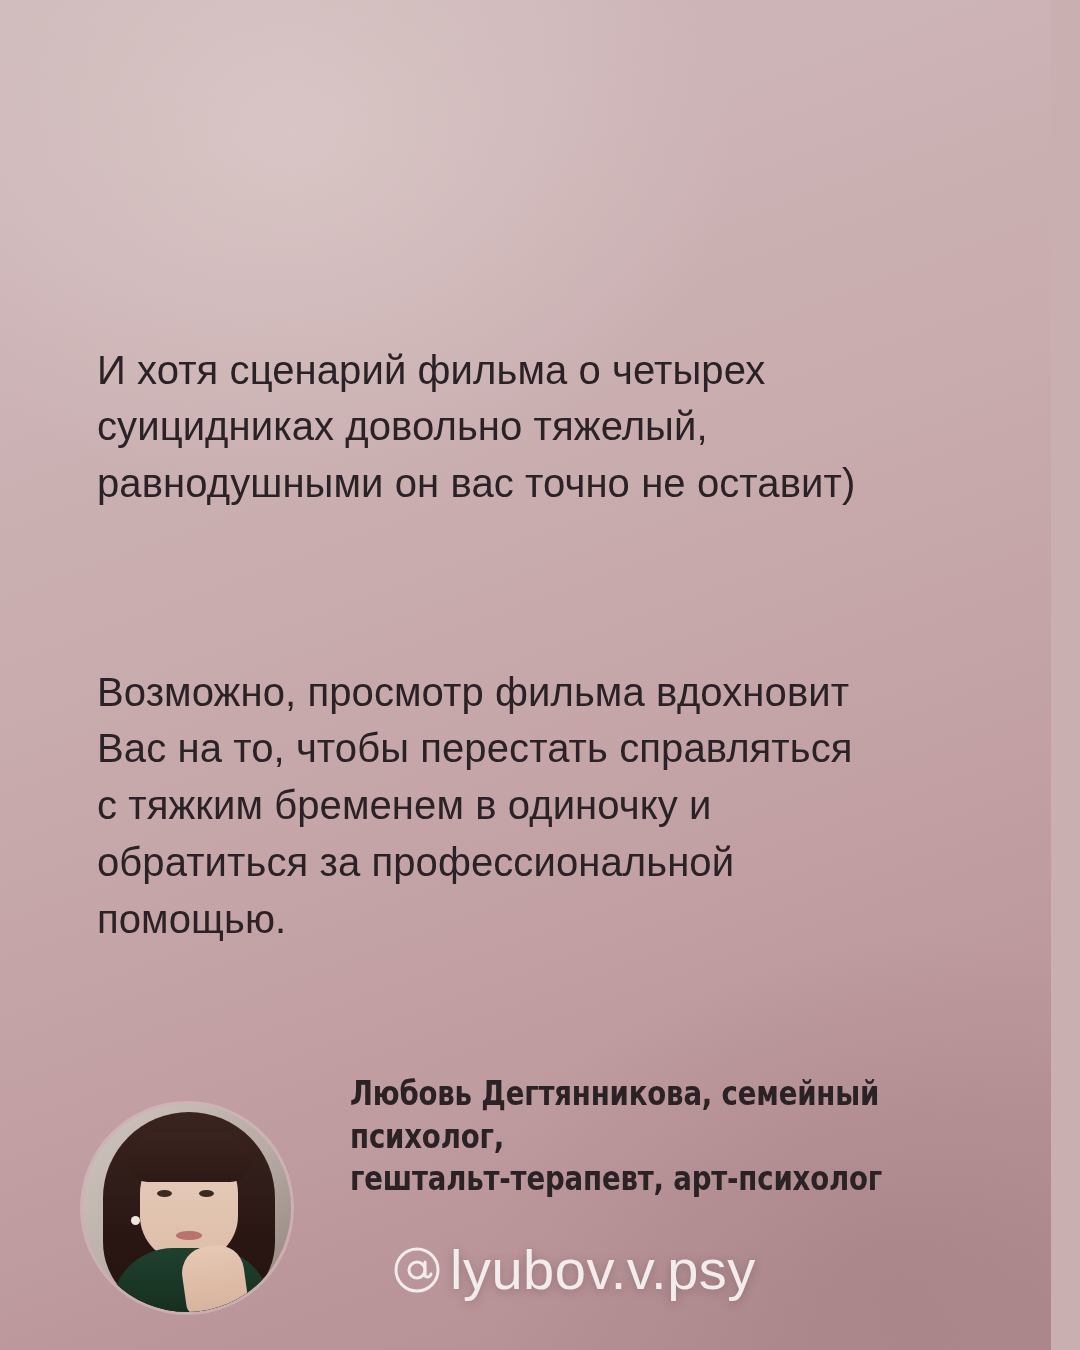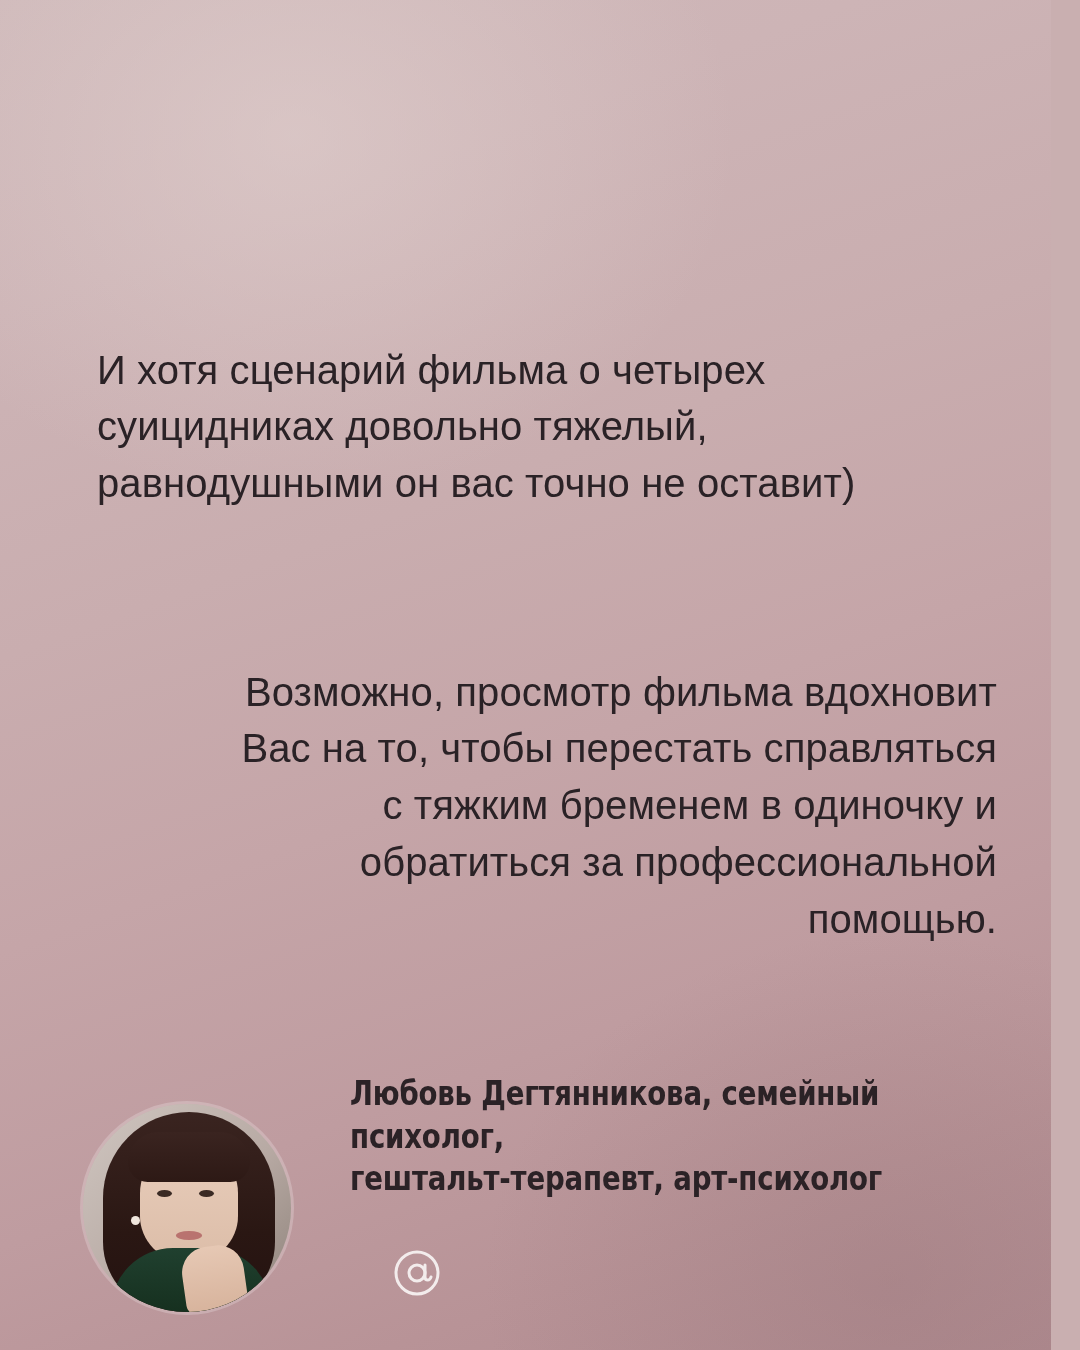--- a/index.html
+++ b/index.html
@@ -54,21 +54,20 @@
     letter-spacing: 0.1px;
     white-space: pre-wrap;
     z-index: 2;
   }
 
   .para {
     margin: 0 0 38px 0;
   }
   .para:last-child {
     margin-bottom: 16px;
-    text-align: right;
   }
 
   .footer {
     position: absolute;
     left: 0;
     bottom: 0;
     width: 1080px;
     height: 280px;
     z-index: 3;
     margin-left: 20px;
@@ -251,16 +250,17 @@
     </div>
 
     <div class="handle">
       <span class="at-icon">
         <svg viewBox="0 0 50 50" width="50" height="50" aria-hidden="true">
           <circle cx="25" cy="25" r="21" fill="none" stroke="#f3ecec" stroke-width="3"></circle>
           <circle cx="25" cy="25" r="8" fill="none" stroke="#f3ecec" stroke-width="3"></circle>
           <path d="M33 17 L33 29 C33 33 38 33 39 29" fill="none" stroke="#f3ecec" stroke-width="3" stroke-linecap="round"></path>
         </svg>
       </span>
+      <span class="handle-text">lyubov.v.psy</span>
     </div>
 
   </div>
 </div>
 
 </body></html>

